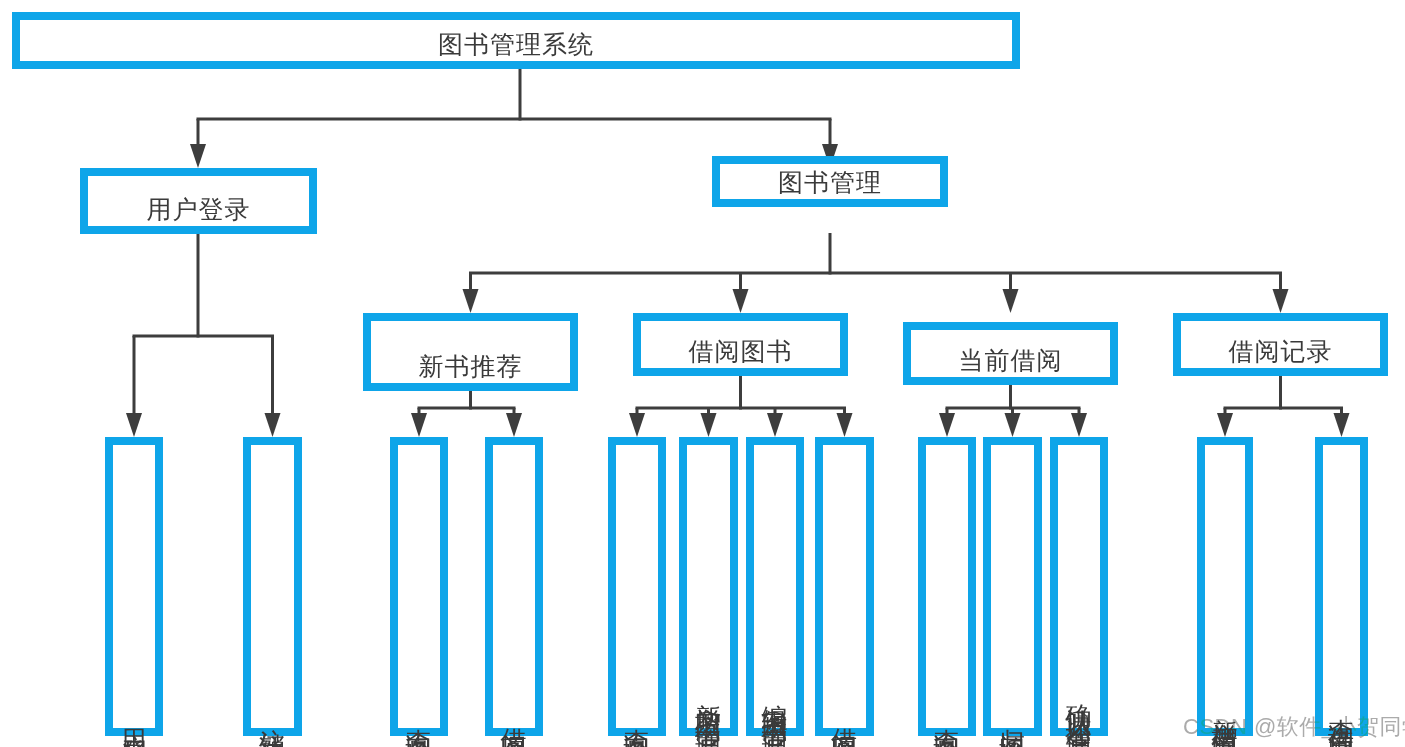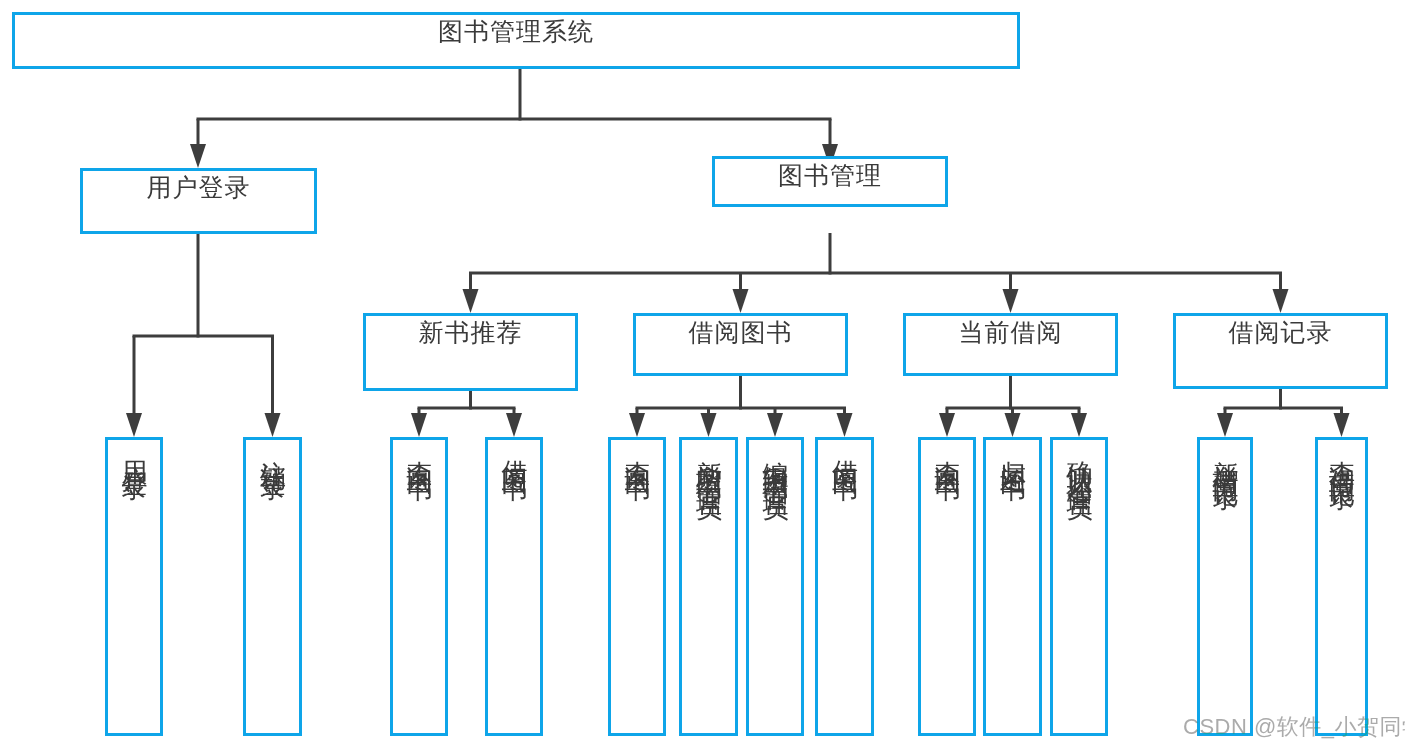--- a/index.html
+++ b/index.html
@@ -2,22 +2,22 @@
 <html><head>
 <meta charset="utf-8">
 <style>
   html,body{margin:0;padding:0;background:#fff;}
   .stage{
     position:relative;width:1405px;height:747px;background:#fff;overflow:hidden;
     font-family:"Liberation Sans","DejaVu Sans",sans-serif;color:#3a3a3a;
   }
   .wires{position:absolute;left:0;top:0;z-index:1;}
   .box{
-    position:absolute;box-sizing:border-box;border:3px solid #0ea5e9;background:#fff;
-    display:flex;align-items:flex-start;justify-content:center;z-index:2;font-family:Liberation Serif, serif;
+    position:absolute;box-sizing:border-box;border:8px solid #0ea5e9;background:#fff;
+    display:flex;align-items:flex-end;justify-content:center;z-index:2;
   }
   .box .lbl{white-space:nowrap;}
   .h .lbl{font-size:25px;letter-spacing:1px;}
   .v .lbl{
     writing-mode:vertical-rl;text-orientation:mixed;
     font-size:26px;letter-spacing:5px;line-height:1;
   }
   .watermark{
     position:absolute;left:1183px;top:712px;z-index:5;
     font-size:22px;letter-spacing:0.5px;color:#ababab;
@@ -105,24 +105,24 @@
   <div class="box h" style="left:712px;top:156px;width:236px;height:51px">
     <span class="lbl">图书管理</span>
   </div>
 
   <div class="box h" style="left:363px;top:313px;width:215px;height:78px">
     <span class="lbl">新书推荐</span>
   </div>
   <div class="box h" style="left:633px;top:313px;width:215px;height:63px">
     <span class="lbl">借阅图书</span>
   </div>
-  <div class="box h" style="left:903px;top:313px;width:215px;height:63px">
+  <div class="box h" style="left:903px;top:322px;width:215px;height:63px">
     <span class="lbl">当前借阅</span>
   </div>
-  <div class="box h" style="left:1173px;top:313px;width:215px;height:76px">
+  <div class="box h" style="left:1173px;top:313px;width:215px;height:63px">
     <span class="lbl">借阅记录</span>
   </div>
 
   <div class="box v" style="left:105px;top:437px;width:58px;height:299px">
     <span class="lbl">用户登录</span>
   </div>
   <div class="box v" style="left:243px;top:437px;width:59px;height:299px">
     <span class="lbl">注销登录</span>
   </div>
 

